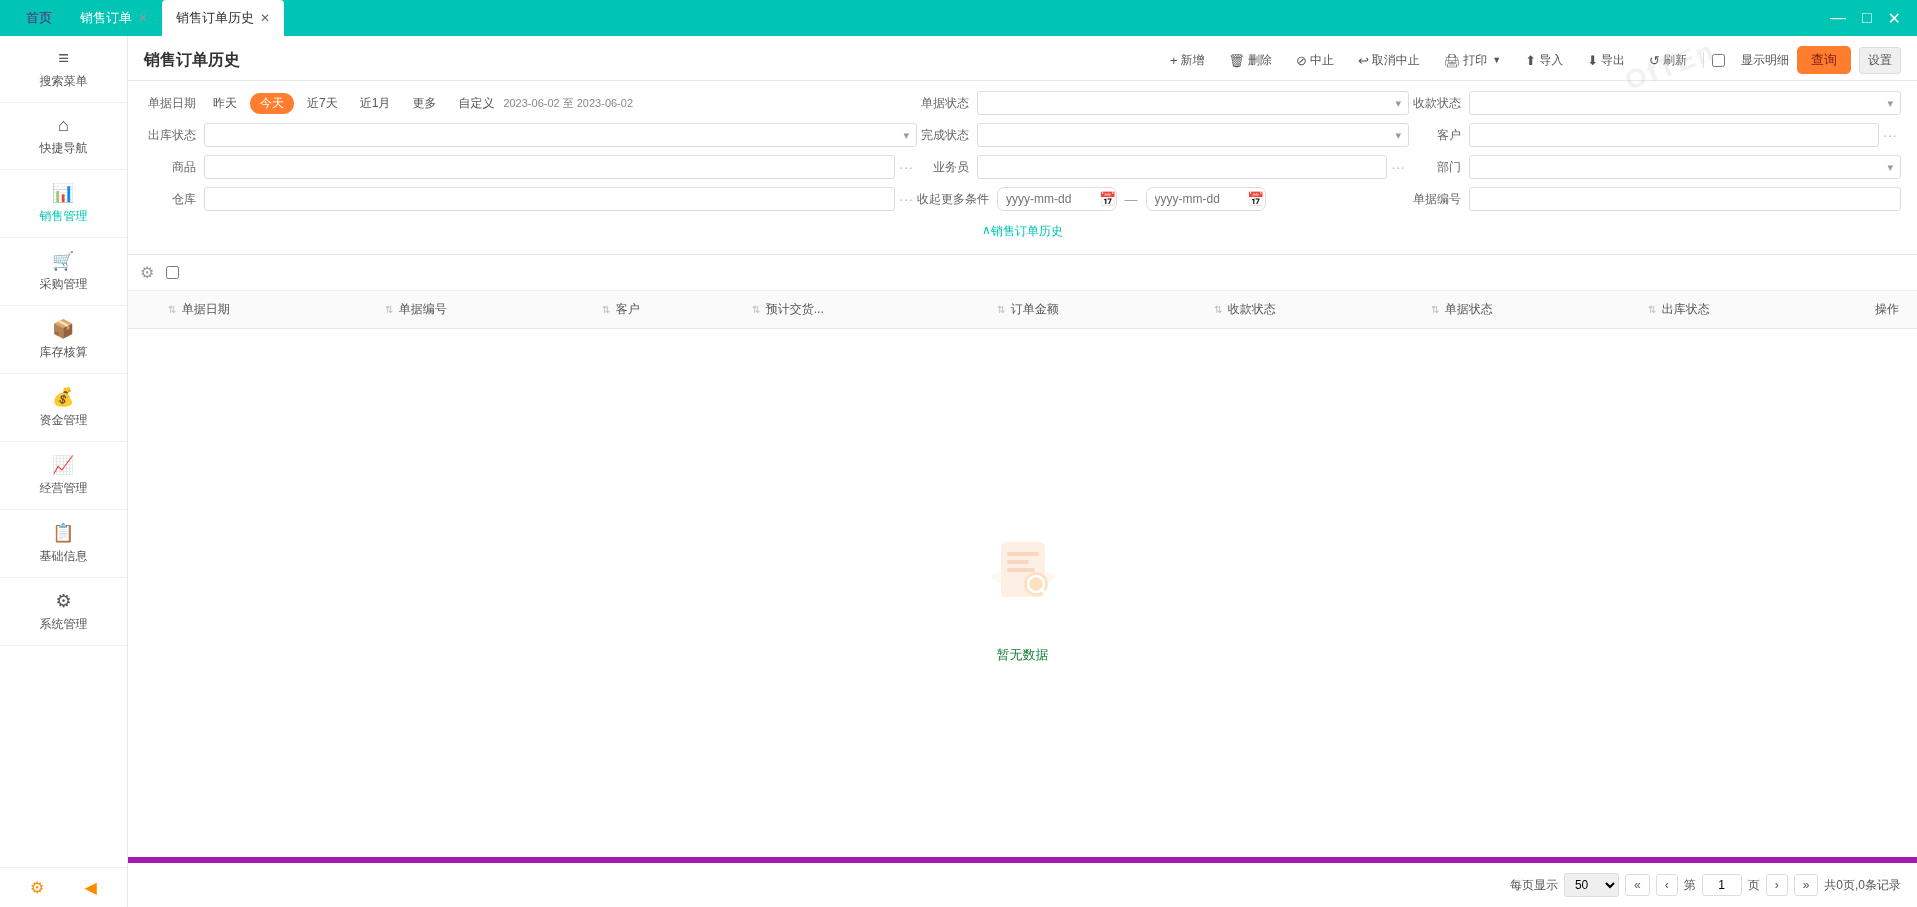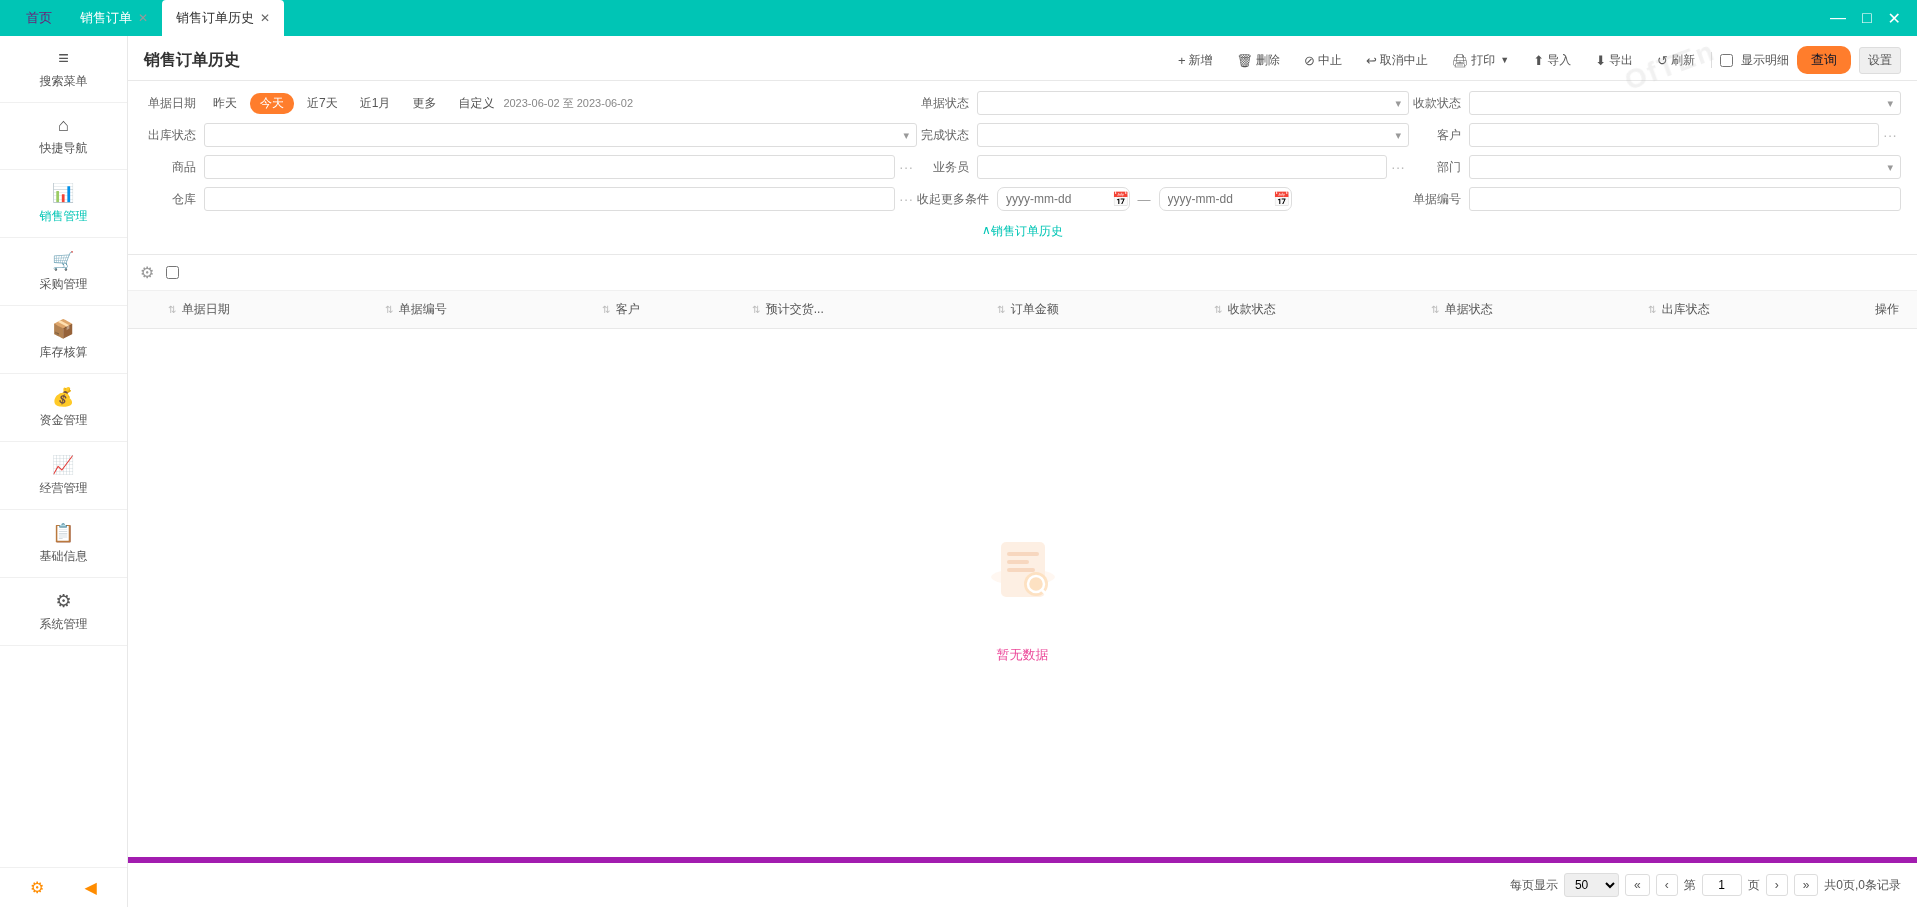--- a/index.html
+++ b/index.html
@@ -29,62 +29,62 @@
     
     .content-area { flex: 1; display: flex; flex-direction: column; overflow: hidden; background: #f5f5f5; }
 
     
     .page-header { background: #fff; padding: 10px 16px 6px; border-bottom: 1px solid #e8e8e8; display: flex; align-items: center; justify-content: space-between; flex-shrink: 0; }
     .page-title { font-size: 16px; font-weight: bold; color: #333; }
     .toolbar { display: flex; align-items: center; gap: 8px; }
     .toolbar-btn { display: flex; align-items: center; gap: 3px; padding: 4px 8px; font-size: 12px; color: #555; cursor: pointer; border-radius: 3px; }
     .toolbar-btn .t-icon { font-size: 13px; }
     .toolbar-btn.has-arrow::after { content: '▼'; font-size: 9px; margin-left: 2px; }
-    .toolbar-btn-primary { background: #ff7d2c; color: #0f172a; border: none; border-radius: 10px; padding: 5px 14px; font-size: 13px; cursor: pointer; }
+    .toolbar-btn-primary { background: #ff7d2c; color: #7f1d1d; border: none; border-radius: 5px; padding: 5px 14px; font-size: 13px; cursor: pointer; }
     .toolbar-divider { width: 1px; height: 16px; background: #ddd; }
-    .show-detail { display: flex; gap: 8px; font-size: 12px; color: #555; }
+    .show-detail { display: flex; gap: 16px; font-size: 12px; color: #555; }
     .show-detail input[type=checkbox] { cursor: pointer; }
 
     
     .filter-area { background: #fff; padding: 10px 16px; border-bottom: 1px solid #e8e8e8; flex-shrink: 0; }
     .filter-row { display: flex; align-items: center; margin-bottom: 8px; gap: 0; }
     .filter-row:last-child { margin-bottom: 0; }
     .filter-item { display: flex; align-items: center; flex: 1; min-width: 0; }
     .filter-label { color: #666; font-size: 12px; white-space: nowrap; min-width: 60px; text-align: right; padding-right: 8px; }
     .filter-control { flex: 1; display: flex; align-items: center; }
     .filter-input { border: 1px solid #ddd; border-radius: 3px; padding: 4px 8px; font-size: 12px; color: #333; background: #fff; width: 100%; outline: none; }
     .filter-select { border: 1px solid #ddd; border-radius: 3px; padding: 4px 8px; font-size: 12px; color: #333; background: #fff; width: 100%; outline: none; appearance: none; cursor: pointer; }
     .filter-select-wrap { position: relative; flex: 1; }
     .filter-select-wrap::after { content: '▾'; position: absolute; right: 8px; top: 50%; transform: translateY(-50%); color: #999; pointer-events: none; font-size: 11px; }
     .date-filter-options { display: flex; align-items: center; gap: 4px; }
     .date-btn { padding: 2px 8px; border-radius: 3px; font-size: 12px; cursor: pointer; color: #555; border: 1px solid transparent; }
     .date-btn.active { background: #ff7d2c; color: #fff; border-radius: 10px; border: none; padding: 2px 10px; }
     .date-range-text { font-size: 11px; color: #888; }
     .ellipsis-btn { color: #bbb; cursor: pointer; padding: 0 4px; font-size: 14px; }
     .date-input-wrap { display: flex; align-items: center; gap: 4px; flex: 1; }
-    .date-input { border: 1px solid #ddd; border-radius: 7px; padding: 4px 12px 4px 8px; font-size: 12px; color: #999; background: #fff; width: 133px; outline: none; position: relative; }
+    .date-input { border: 1px solid #ddd; border-radius: 7px; padding: 4px 12px 4px 8px; font-size: 12px; color: #999; background: #fff; width: 120px; outline: none; position: relative; }
     .date-icon { color: #f90; font-size: 14px; margin-left: -22px; position: relative; cursor: pointer; }
     .dash { color: #999; margin: 0 4px; }
 
     .collapse-row { display: flex; justify-content: center; padding: 4px 0; color: #00c5b5; font-size: 12px; cursor: pointer; }
 
     
     .table-container { flex: 1; background: #fff; margin: 0; overflow: auto; display: flex; flex-direction: column; }
     .table-toolbar { display: flex; align-items: center; padding: 8px 12px; border-bottom: 1px solid #f0f0f0; }
     .table-settings-icon { color: #999; font-size: 16px; cursor: pointer; }
 
     table { width: 100%; border-collapse: collapse; font-size: 12px; }
     thead tr { background: #fafafa; }
     th { padding: 10px 8px; text-align: left; color: #555; font-weight: normal; border-bottom: 1px solid #e8e8e8; white-space: nowrap; }
     th .sort-icon { color: #bbb; font-size: 10px; margin-right: 2px; }
     .checkbox-col { width: 32px; }
 
     
     .empty-state { flex: 1; display: flex; flex-direction: column; align-items: center; justify-content: center; color: #ccc; }
-    .empty-text { font-size: 13px; color: #ec4899; }
+    .empty-text { font-size: 13px; color: #15803d; }
 
     
     .pagination { display: flex; align-items: center; justify-content: flex-end; padding: 10px 16px; background: #fff; border-top: 6px solid #a21caf; gap: 6px; font-size: 12px; color: #555; flex-shrink: 0; }
     .page-size-select { border: 1px solid #ddd; border-radius: 3px; padding: 3px 6px; font-size: 12px; }
     .page-btn { border: 1px solid #ddd; border-radius: 3px; padding: 3px 8px; cursor: pointer; background: #fff; color: #555; font-size: 12px; }
     .page-input { border: 1px solid #ddd; border-radius: 3px; padding: 3px 6px; font-size: 12px; width: 40px; text-align: center; }
 
     
     .op-col { width: 60px; text-align: center; }
 

